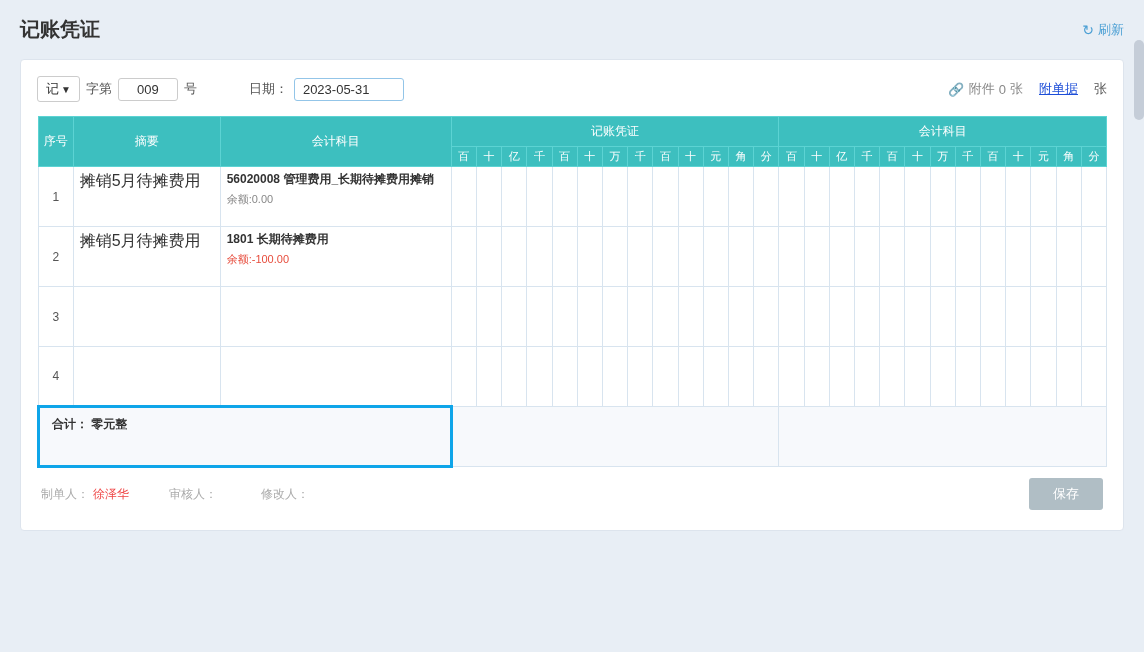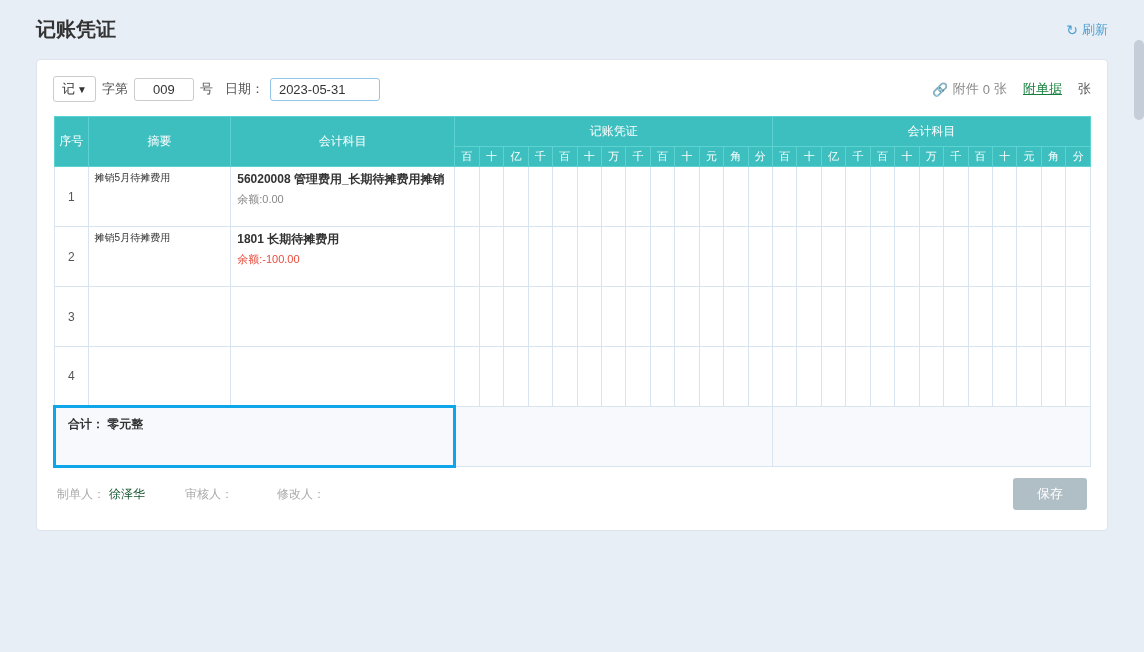--- a/index.html
+++ b/index.html
@@ -12,21 +12,21 @@
       font-size: 13px;
     }
     .title-bar {
       background: #f0f4f8;
       border-bottom: 1px solid #d0d8e4;
       padding: 6px 12px;
       font-size: 13px;
       color: #444;
     }
     .main-content {
-      padding: 16px 36px;
+      padding: 16px 20px;
       height: calc(652px - 30px);
       overflow-y: auto;
     }
     .page-header {
       display: flex;
       justify-content: space-between;
       align-items: center;
       margin-bottom: 16px;
     }
     .page-title {
@@ -105,21 +105,21 @@
       font-size: 13px;
     }
     .attach-link {
       display: flex;
       align-items: center;
       gap: 4px;
       color: #888;
       cursor: pointer;
     }
     .attach-dan {
-      color: #15803d;
+      color: #1d4ed8;
       cursor: pointer;
       text-decoration: underline;
     }
     .zhang-label {
       color: #555;
     }
     
     .voucher-table {
       width: 100%;
       border-collapse: collapse;
@@ -145,21 +145,21 @@
       height: 60px;
     }
     .voucher-table td.seq {
       text-align: center;
       vertical-align: middle;
       width: 28px;
       color: #555;
     }
     .voucher-table td.summary {
       width: 140px;
-      font-size: 10px;
+      font-size: 16px;
     }
     .voucher-table td.account {
       font-size: 12px;
     }
     .account-code {
       font-weight: bold;
       color: #333;
     }
     .balance-text {
       font-size: 11px;
@@ -191,21 +191,21 @@
       gap: 40px;
       padding: 10px 4px 4px;
       color: #aaa;
       font-size: 12px;
     }
     .footer-item {
       display: flex;
       gap: 4px;
     }
     .footer-value {
-      color: #14532d;
+      color: #ef4444;
     }
     .save-btn {
       margin-left: auto;
       background: #b0bec5;
       color: #fff;
       border: none;
       padding: 7px 24px;
       border-radius: 3px;
       font-size: 13px;
       cursor: pointer;
@@ -249,21 +249,21 @@
         <div class="form-group">
           <button class="select-btn">
             <span>记</span>
             <span class="chevron-icon">▼</span>
           </button>
           <span class="label">字第</span>
           <input class="input-field" type="text" value="009" style="">
           <span class="label">号</span>
         </div>
 
-        <div class="form-group" style="">
+        <div class="form-group" style="margin-left:40px;">
           <span class="label">日期：</span>
           <input class="date-input" type="text" value="2023-05-31" style="">
         </div>
 
         <div class="attach-section">
           <div class="attach-link">
             <span>🔗</span>
             <span>附件</span>
             <span>0</span>
             <span>张</span>

